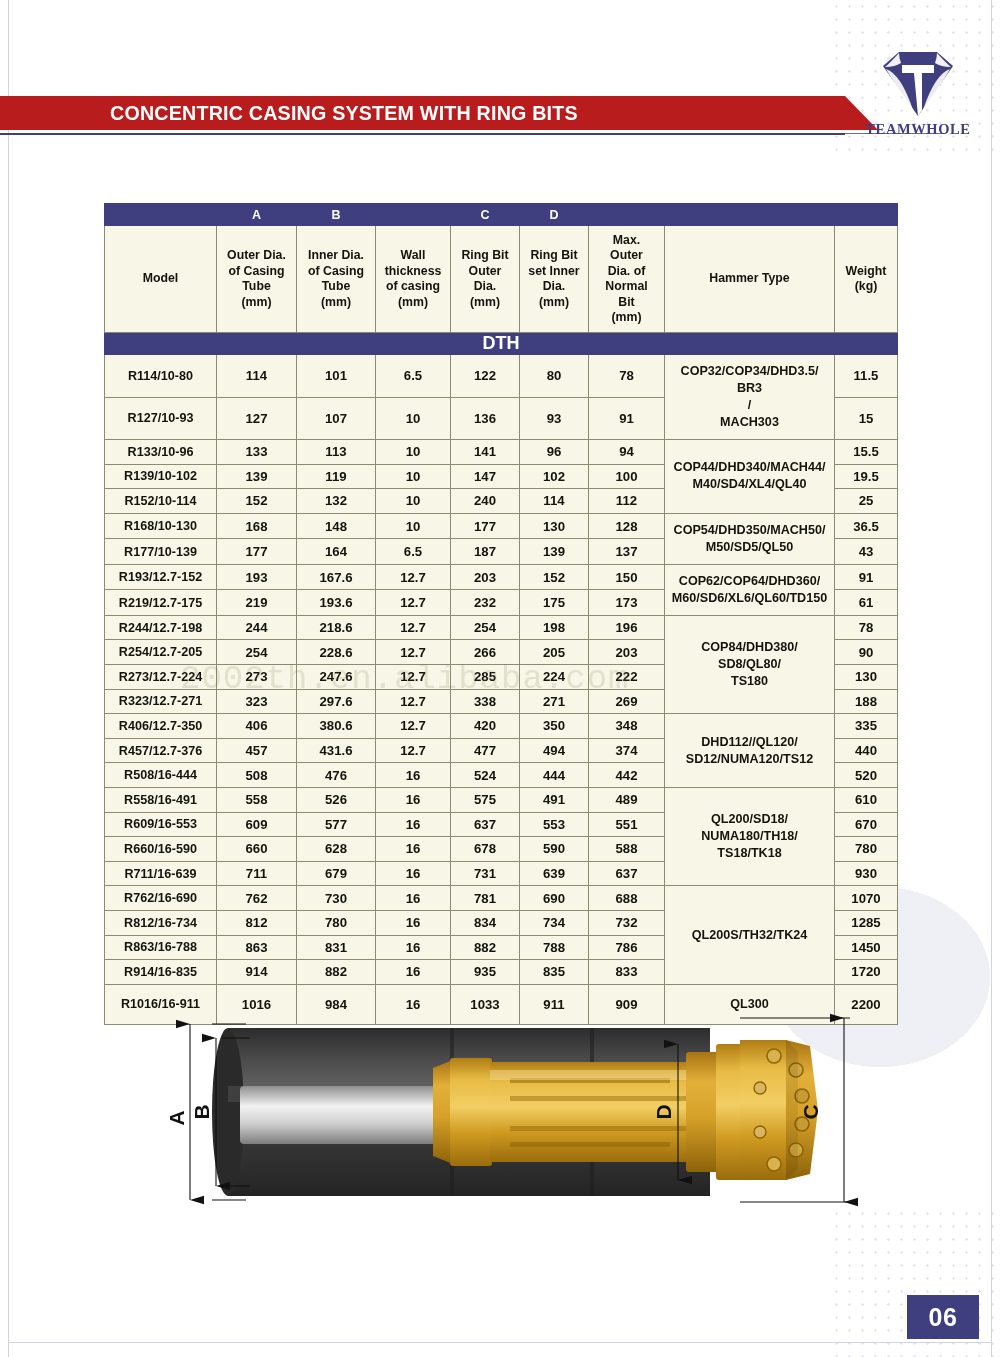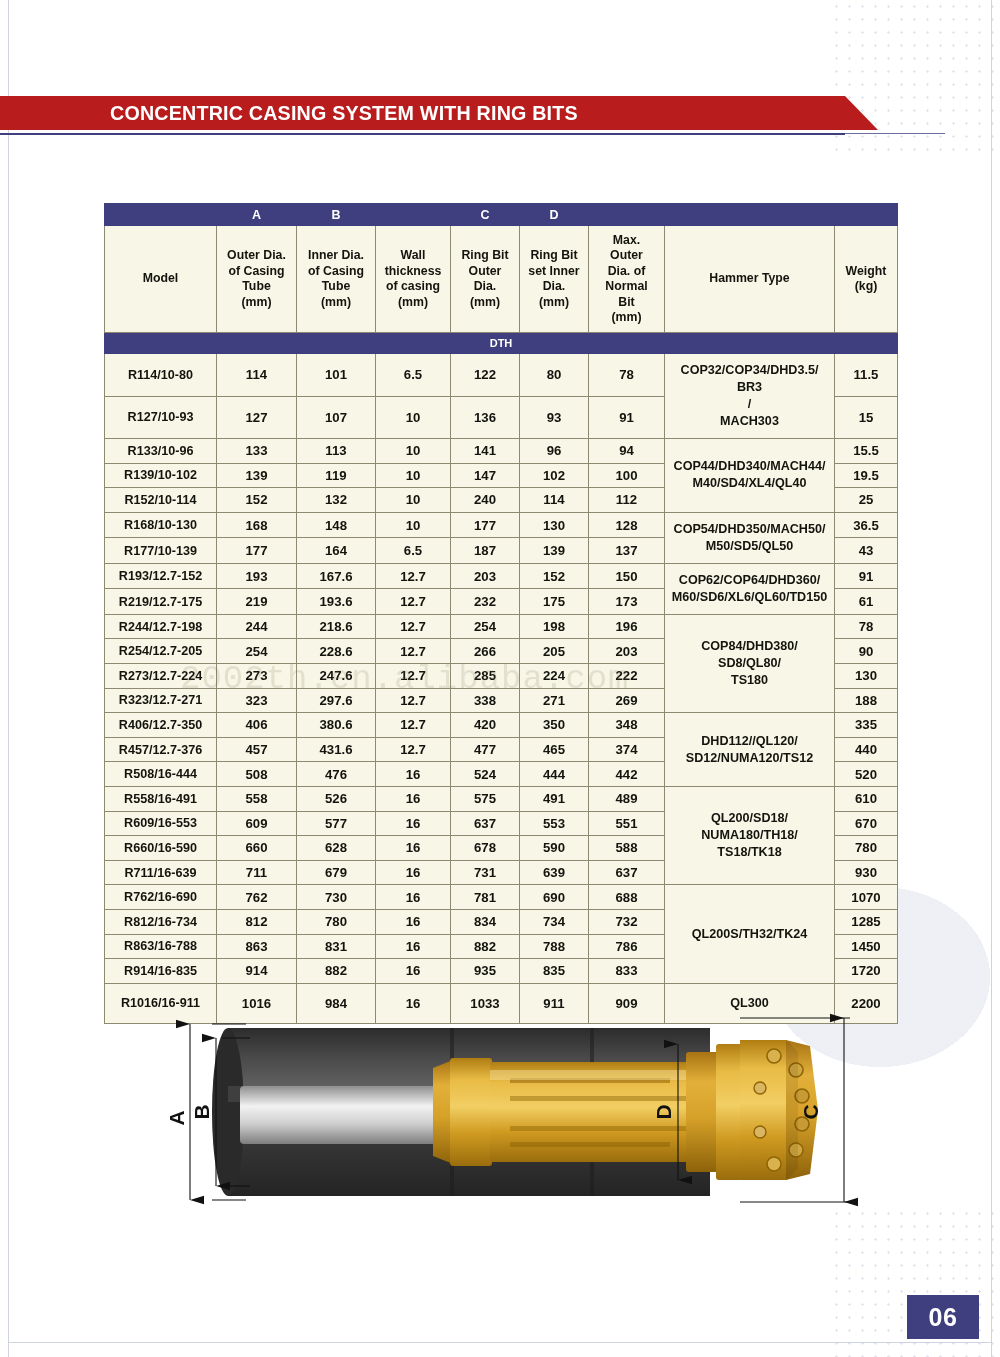--- a/index.html
+++ b/index.html
@@ -145,21 +145,21 @@
     font-weight: bold;
     line-height: 15.5px;
     height: 102px;
     padding: 2px 8px;
   }
 
   
   tr.band-row td {
     background: #3f3f7f;
     color: #ffffff;
-    font-size: 11px;
+    font-size: 18px;
     font-weight: bold;
     height: 20px;
     border: 1px solid #3f3f7f;
     padding: 0;
   }
 
   
   tr.data-row td {
     font-size: 13.2px;
     font-weight: bold;
@@ -248,20 +248,34 @@
 <div class="footer-rule"></div>
 
 <div class="header">
 
   <div class="title-banner">
     <span class="title-text">CONCENTRIC CASING SYSTEM WITH RING BITS</span>
   </div>
   <div class="header-underline"></div>
   <div class="header-underline2"></div>
 
+  <div class="logo-wrap">
+    <svg class="logo-mark" width="98" height="72" viewBox="0 0 98 72">
+
+      <path d="M14 18 L30 4 L68 4 L84 18 L49 68 Z" fill="#3f3f7f"></path>
+
+      <path d="M30 5 Q20 16 16 19 Q26 19 32 15 Q30 9 30 5 Z" fill="#ffffff" opacity="0.92"></path>
+      <path d="M68 5 Q78 16 82 19 Q72 19 66 15 Q68 9 68 5 Z" fill="#ffffff" opacity="0.92"></path>
+      <path d="M17 21 Q32 26 44 62 Q28 40 17 21 Z" fill="#ffffff" opacity="0.9"></path>
+      <path d="M81 21 Q66 26 54 62 Q70 40 81 21 Z" fill="#ffffff" opacity="0.9"></path>
+
+      <path d="M33 17 L65 17 L65 25 L53 25 L53 62 L49 68 L45 25 L33 25 Z" fill="#ffffff"></path>
+    </svg>
+    <div class="logo-word">TEAMWHOLE</div>
+  </div>
 </div>
 
 <div class="table-wrap">
   <table class="spec">
     <colgroup>
       <col class="c-model">
         <col class="c-a">
         <col class="c-b">
         <col class="c-wall">
       <col class="c-c">
@@ -444,21 +458,21 @@
           <td>348</td>
           <td class="hammer" rowspan="3">DHD112//QL120/<br>SD12/NUMA120/TS12</td>
           <td>335</td>
         </tr>
         <tr class="data-row">
           <td class="model">R457/12.7-376</td>
           <td>457</td>
           <td>431.6</td>
           <td>12.7</td>
           <td>477</td>
-          <td>465</td>
+          <td>494</td>
           <td>374</td>
           <td>440</td>
         </tr>
         <tr class="data-row">
           <td class="model">R508/16-444</td>
           <td>508</td>
           <td>476</td>
           <td>16</td>
           <td>524</td>
           <td>444</td>

